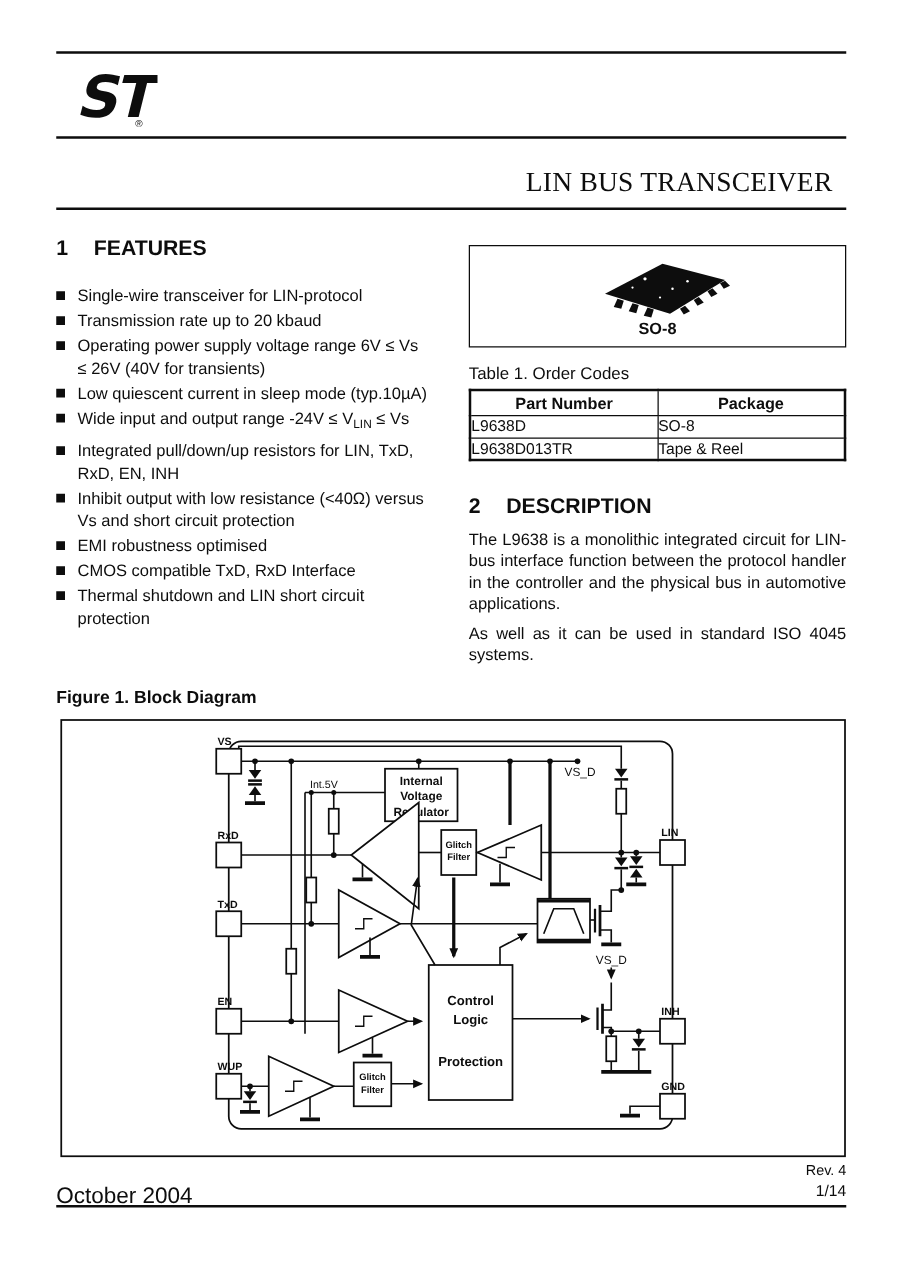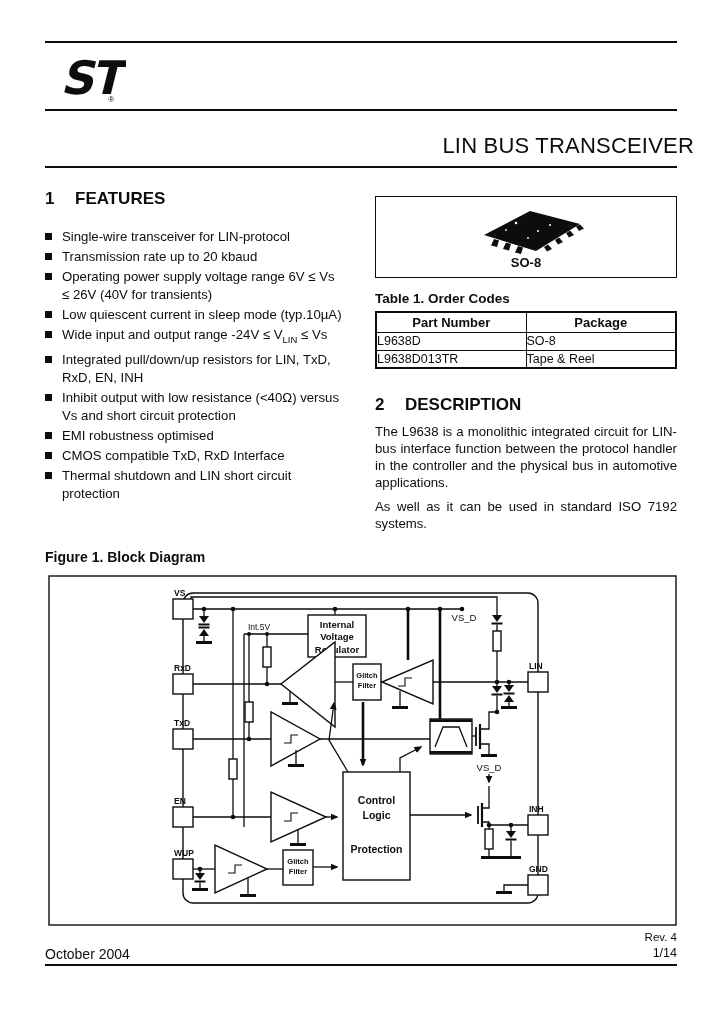--- a/index.html
+++ b/index.html
@@ -3,41 +3,41 @@
 <meta charset="utf-8">
 <style>
   * { margin:0; padding:0; box-sizing:border-box; }
   html,body { background:#fff; }
   body { width:720px; height:1012px; position:relative; font-family:"Liberation Sans",sans-serif; color:#0d0d0d; }
   .page { position:absolute; inset:0; background:#fff; overflow:hidden; }
   .abs { position:absolute; }
   .rule { position:absolute; background:#0d0d0d; }
   .right-align { text-align:right; }
   .product-title { left:307px; width:370px; top:63px; font-size:30px; font-weight:bold; letter-spacing:0.5px; }
-  .subtitle { left:324px; width:370px; top:133px; font-size:22px; letter-spacing:0.2px; }
+  .subtitle { left:296px; width:370px; top:133px; font-size:22px; letter-spacing:0.2px;font-family:Liberation Serif, serif; }
   .sec-head { display:flex; font-size:17px; font-weight:bold; }
   .sec-head .num { width:30px; }
   .features { left:45px; top:189px; width:322px; }
   .feature-list { list-style:none; margin-top:19px; }
   .feature-list li { position:relative; padding-left:17px; font-size:13.2px; line-height:18px; margin-bottom:2px; white-space:pre-line; }
   .bullet { position:absolute; left:0; top:5px; width:7px; height:7px; background:#0d0d0d; }
   sub { font-size:9.5px; }
   .pkg-box { left:375px; top:196px; width:302px; height:82px; border:1.6px solid #0d0d0d; }
   .chip-svg { display:block; margin:4px auto 0 auto; }
   .so8 { text-align:center; font-weight:bold; font-size:13px; margin-top:0px; }
-  .tbl-caption { left:375px; top:291px; font-size:13.5px; font-weight:bold; }
+  .tbl-caption { left:375px; top:291px; font-size:13.5px; font-weight:normal; }
   table.order { position:absolute; left:375px; top:311px; width:302px; border-collapse:collapse; border:2px solid #0d0d0d; }
   table.order th { font-size:13px; font-weight:bold; height:20px; border:1px solid #0d0d0d; }
   table.order td { font-size:12.5px; height:18px; border:1px solid #0d0d0d; }
   .descr-head { left:375px; top:395px; }
   .descr-body { left:375px; top:423px; width:302px; }
   .descr-body p { font-size:13.2px; line-height:17px; text-align:justify; }
   .descr-body p + p { margin-top:7px; }
   .fig-caption { left:45px; top:549px; font-size:14px; font-weight:bold; }
-  .footer-date { left:45px; top:946px; font-size:14px; }
+  .footer-date { left:45px; top:946px; font-size:18px; }
   .footer-rev { left:377px; width:300px; top:931px; font-size:11.5px; }
   .footer-page { left:377px; width:300px; top:946px; font-size:12.5px; }
   
   .w   { stroke:#0d0d0d; stroke-width:1.3; fill:none; }
   .wt  { stroke:#0d0d0d; stroke-width:2.6; fill:none; }
   .bx  { fill:#fff; stroke:#0d0d0d; stroke-width:1.4; }
   .blk { fill:#0d0d0d; stroke:none; }
   .lbl  { font:bold 8.5px "Liberation Sans",sans-serif; fill:#0d0d0d; }
   .lblr { font:8.5px "Liberation Sans",sans-serif; fill:#0d0d0d; }
   .lblm { font:9.5px "Liberation Sans",sans-serif; fill:#0d0d0d; }
@@ -124,21 +124,21 @@
     </tr>
   </tbody>
     </table>
 
   <div class="abs sec-head descr-head">
     <span class="num">2</span>
     <span>DESCRIPTION</span>
   </div>
   <div class="abs descr-body">
     <p>The L9638 is a monolithic integrated circuit for LIN-bus interface function between the protocol handler in the controller and the physical bus in automotive applications.</p>
-    <p>As well as it can be used in standard ISO 7192 systems.</p>
+    <p>As well as it can be used in standard ISO 4045 systems.</p>
   </div>
 
   <div class="abs fig-caption">Figure 1. Block Diagram</div>
 
   <svg class="abs" style="left:48px;top:575px;" width="630" height="352" viewBox="0 0 630 352">
     <defs>
       <marker id="ah" markerWidth="9" markerHeight="8" refX="6.5" refY="3.5" orient="auto" markerUnits="userSpaceOnUse">
         <path d="M0,0 L8,3.5 L0,7 Z" fill="#0d0d0d"></path>
       </marker>
     </defs>

